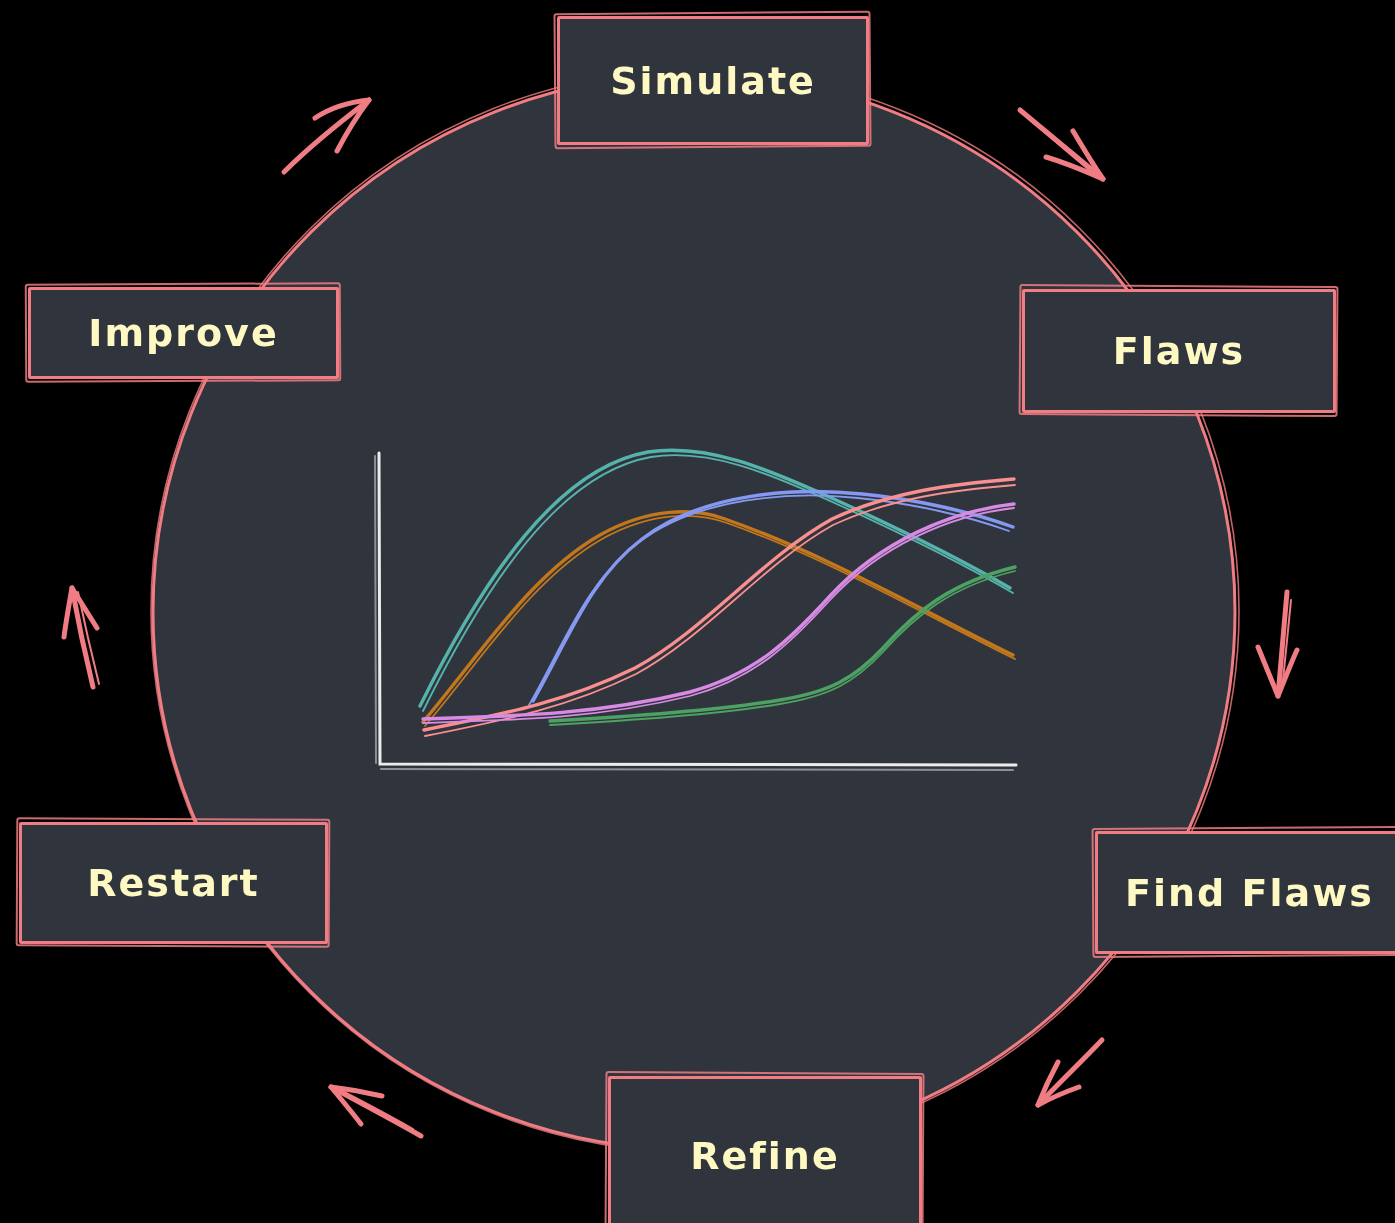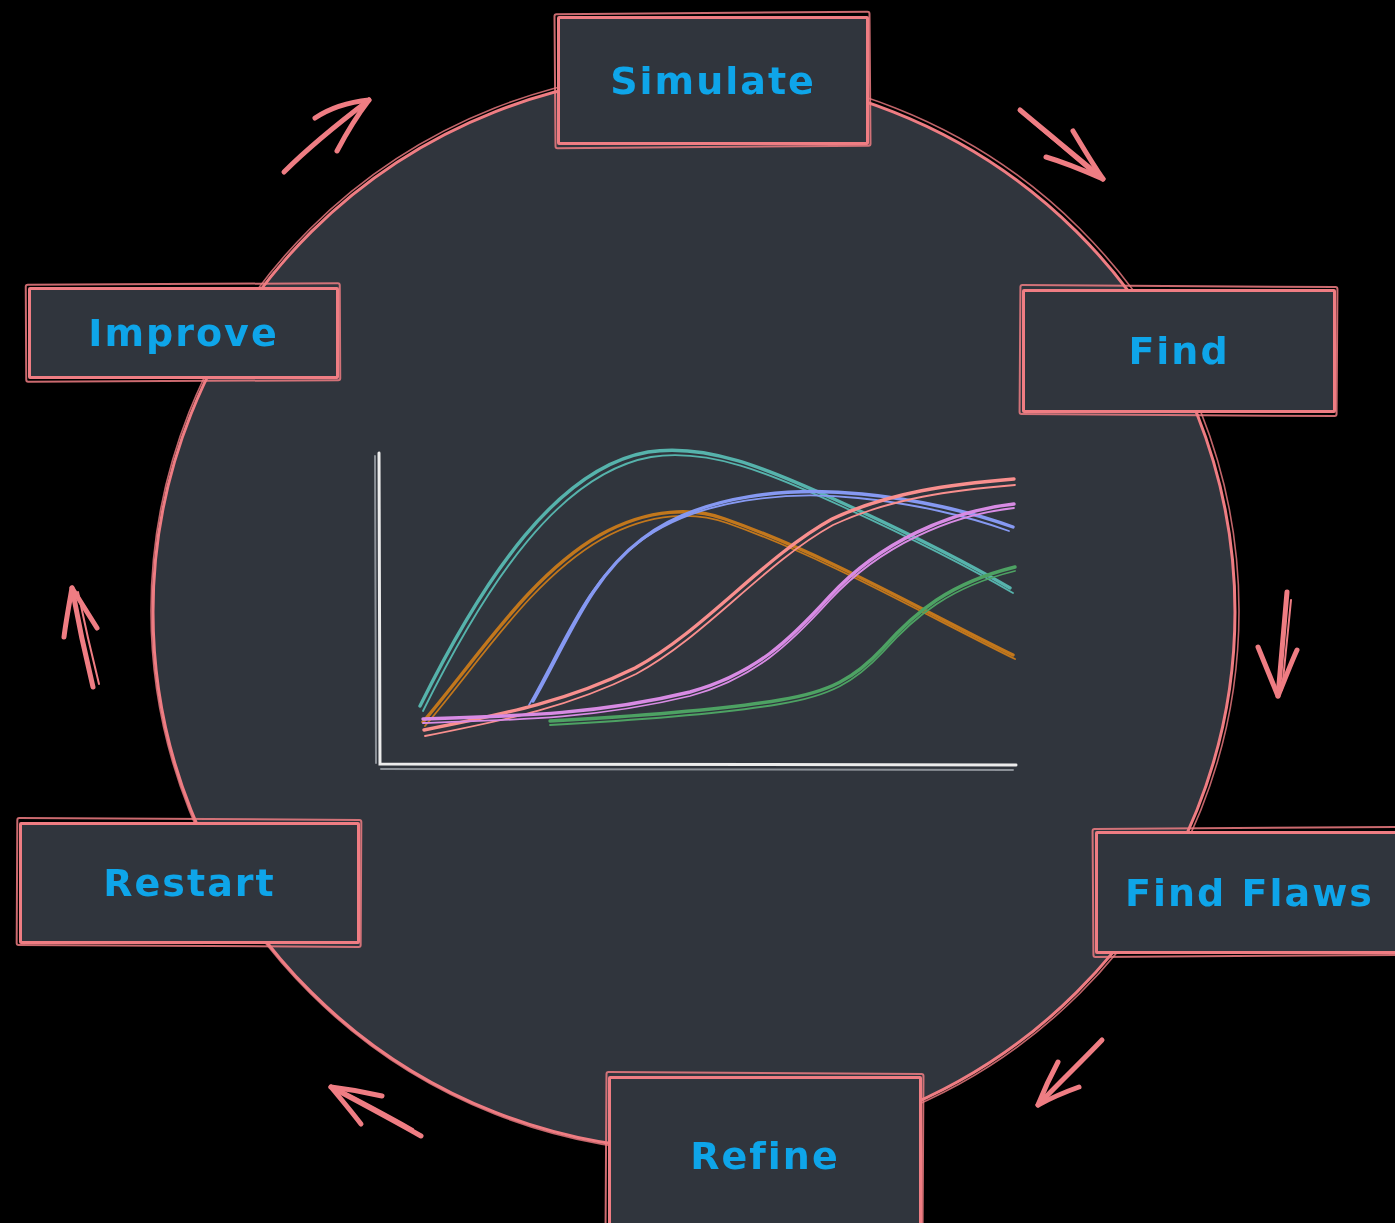--- a/index.html
+++ b/index.html
@@ -5,21 +5,21 @@
   html,body{margin:0;padding:0;background:#000;}
   body{position:relative;width:1395px;height:1223px;overflow:hidden;
        font-family:"DejaVu Sans",sans-serif;}
   svg.canvas{position:absolute;left:0;top:0;width:1395px;height:1223px;}
   .node{position:absolute;box-sizing:border-box;background:#30353d;
         border:3px solid #ef7d83;border-radius:2px;
         display:flex;align-items:center;justify-content:center;}
   .node::before{content:"";position:absolute;inset:-7px -5px -6px -6px;
         border:2px solid rgba(239,125,131,.85);border-radius:3px;
         transform:rotate(var(--tilt,.4deg));pointer-events:none;}
-  .node .label{color:#0ea5e9;font-size:38px;font-weight:700;
+  .node .label{color:#fef9c3;font-size:38px;font-weight:700;
         letter-spacing:2px;white-space:nowrap;}
 </style>
 </head>
 <body>
 
 <svg class="canvas" viewBox="0 0 1395 1223">
 
   <g>
     <ellipse cx="694" cy="612" rx="541" ry="538" stroke="#ef7d83" stroke-width="3" fill="#30353d"></ellipse>
     <ellipse cx="695" cy="611" rx="544" ry="541" fill="none" stroke-width="1.6" opacity=".8" stroke="#ef7d83"></ellipse>
@@ -89,30 +89,30 @@
       <path d="M99,684 C91,652 84,621 78,592" stroke-width="2"></path>
     </g>
   </g>
 </svg>
 
 <div class="node" style="left:557px;top:16px;width:312px;height:129px;--tilt:-.45deg">
   <span class="label">Simulate</span>
 </div>
 
 <div class="node" style="left:1022px;top:289px;width:314px;height:124px;--tilt:.4deg">
-  <span class="label">Find</span>
+  <span class="label">Flaws</span>
 </div>
 
 <div class="node" style="left:1095px;top:831px;width:309px;height:123px;--tilt:-.4deg">
   <span class="label">Find Flaws</span>
 </div>
 
 <div class="node" style="left:608px;top:1076px;width:314px;height:160px;--tilt:.35deg">
   <span class="label">Refine</span>
 </div>
 
-<div class="node" style="left:19px;top:822px;width:341px;height:122px;--tilt:.3deg">
+<div class="node" style="left:19px;top:822px;width:309px;height:122px;--tilt:.3deg">
   <span class="label">Restart</span>
 </div>
 
 <div class="node" style="left:28px;top:287px;width:311px;height:92px;--tilt:-.3deg">
   <span class="label">Improve</span>
 </div>
 
 </body></html>

